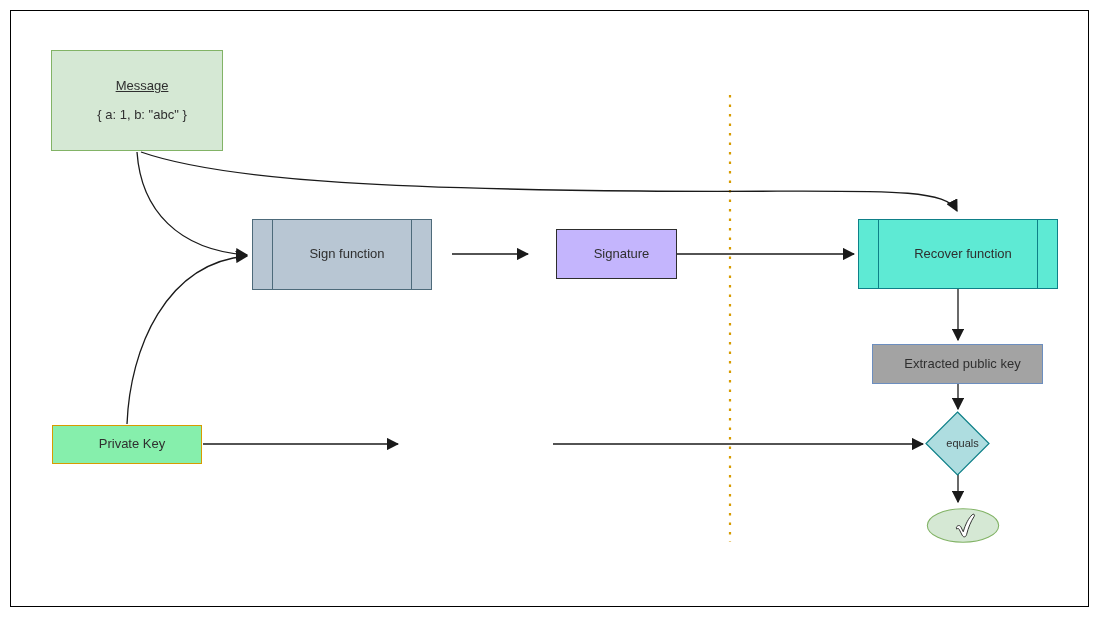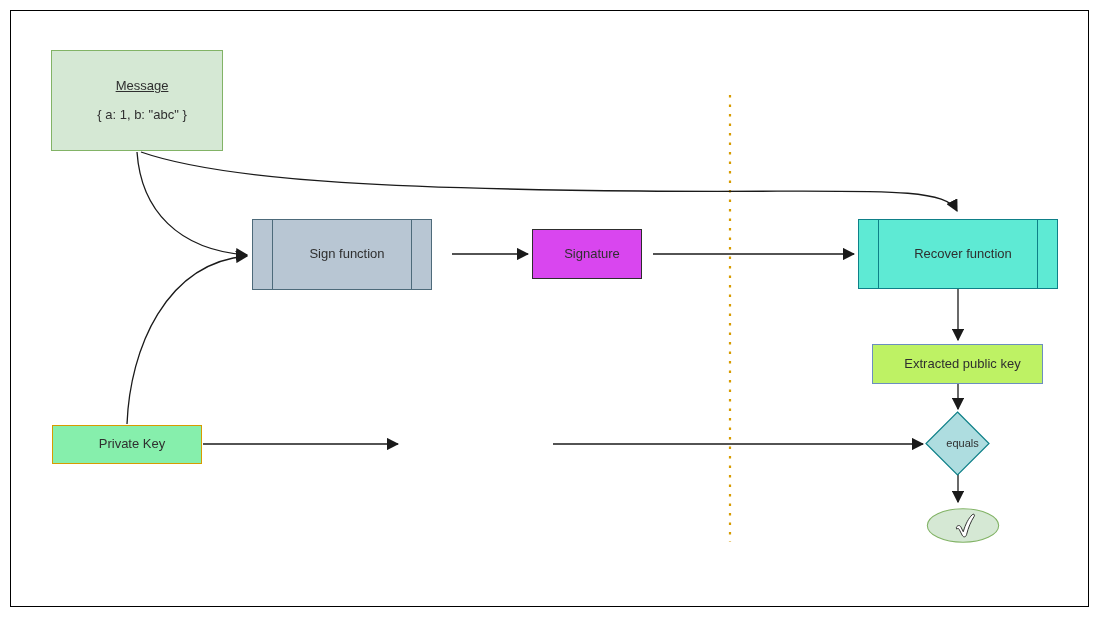--- a/index.html
+++ b/index.html
@@ -13,22 +13,22 @@
   .rect{border:1px solid;}
   .node-message{left:51px;top:50px;width:172px;height:101px;background:#d5e8d4;border-color:#82b366;
                 flex-direction:column;gap:13px;}
   .node-message .title{text-decoration:underline;}
   .node-sign{left:252px;top:219px;width:180px;height:71px;background:#b8c6d3;border-color:#4d6a7a;}
   .node-recover{left:858px;top:219px;width:200px;height:70px;background:#5eead4;border-color:#0e8088;}
   .subbar{position:absolute;top:0;bottom:0;width:1px;}
   .node-sign .subbar{background:#4d6a7a;}
   .node-recover .subbar{background:#0e8088;}
   .subbar.l{left:19px;} .subbar.r{right:19px;}
-  .node-signature{left:532px;top:229px;width:110px;height:50px;background:#d946ef;border-color:#2d2d2d;}
-  .node-extracted{left:872px;top:344px;width:171px;height:40px;background:#bef264;border-color:#6c8ebf;}
+  .node-signature{left:556px;top:229px;width:121px;height:50px;background:#c4b5fd;border-color:#2d2d2d;}
+  .node-extracted{left:872px;top:344px;width:171px;height:40px;background:#a3a3a3;border-color:#6c8ebf;}
   .node-private{left:52px;top:425px;width:150px;height:39px;background:#86efac;border-color:#d79b00;}
   .node-public{left:402px;top:424px;width:150px;height:41px;background:#dae8fc;border-color:#6c8ebf;}
   .node-equals{left:925px;top:411px;width:65px;height:65px;background:transparent;border:none;}
   .node-equals svg{position:absolute;left:0;top:0;}
   .node-equals .lbl{position:relative;font-size:11px;}
   .node-success{left:916px;top:505px;width:84px;height:41px;background:transparent;border:none;}
 </style>
 </head>
 <body>
 

